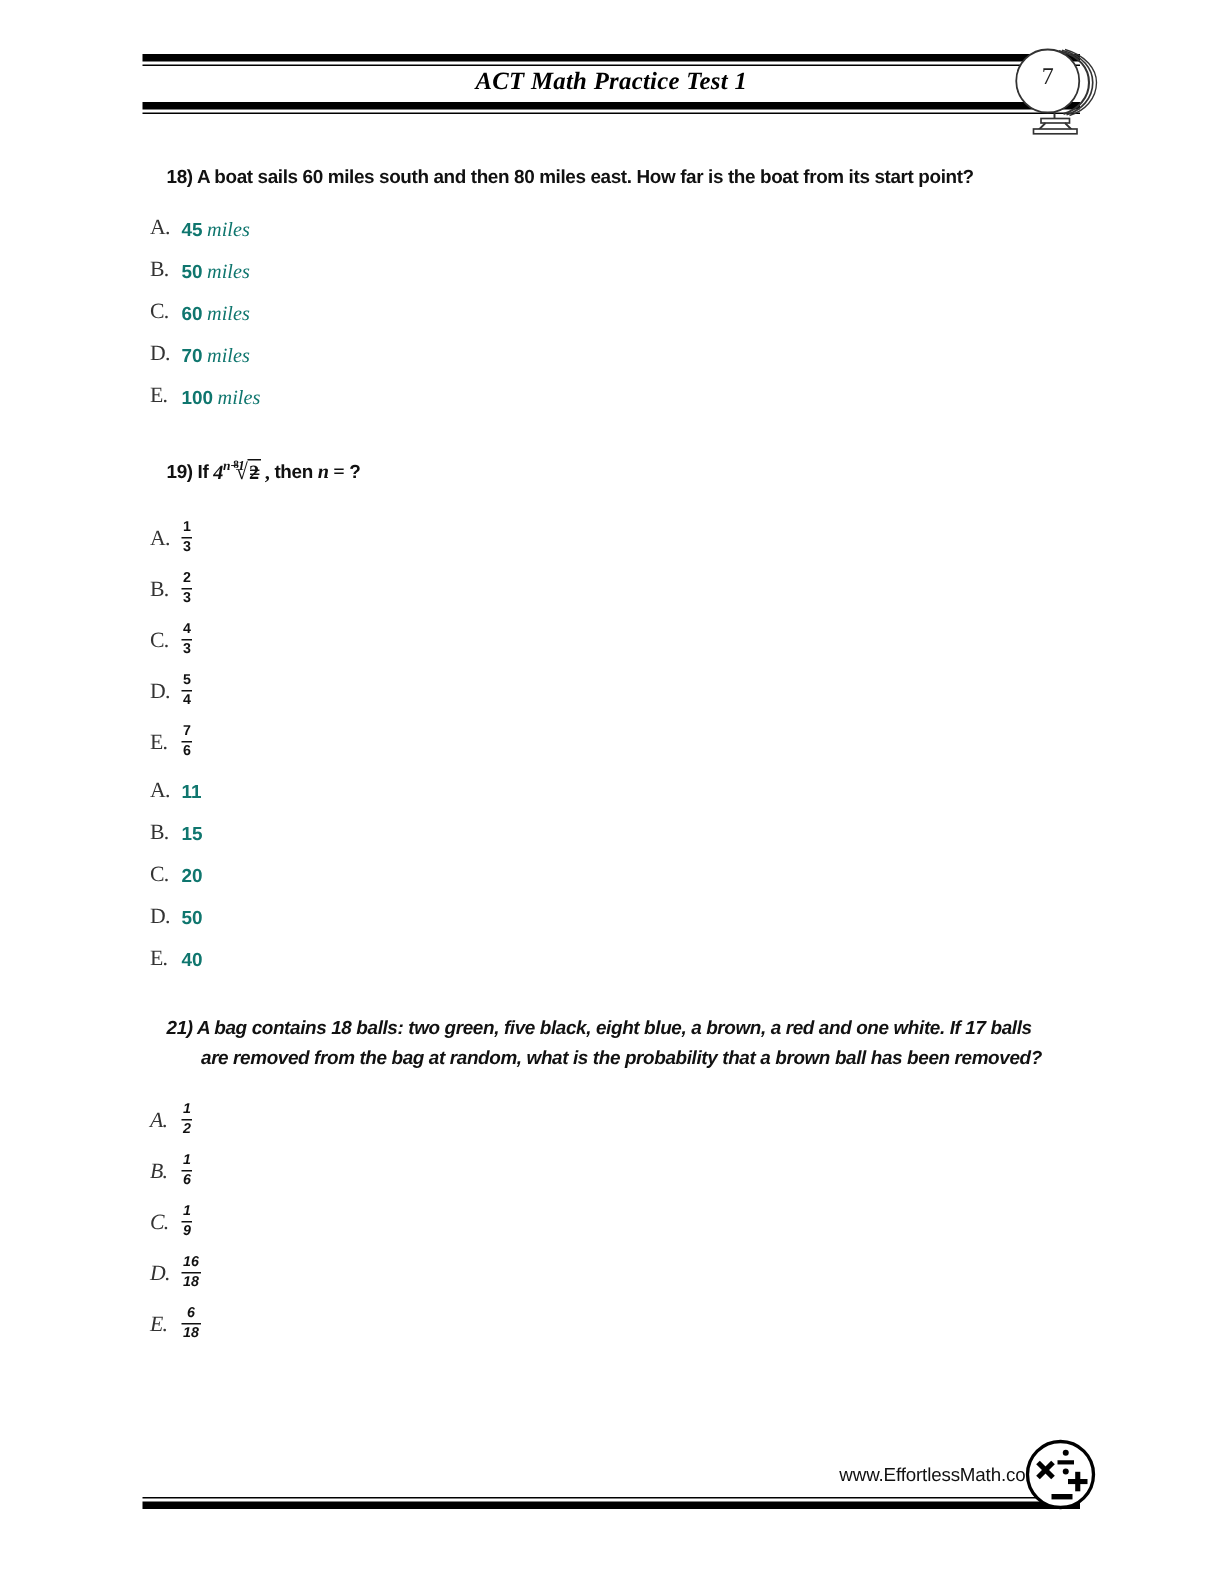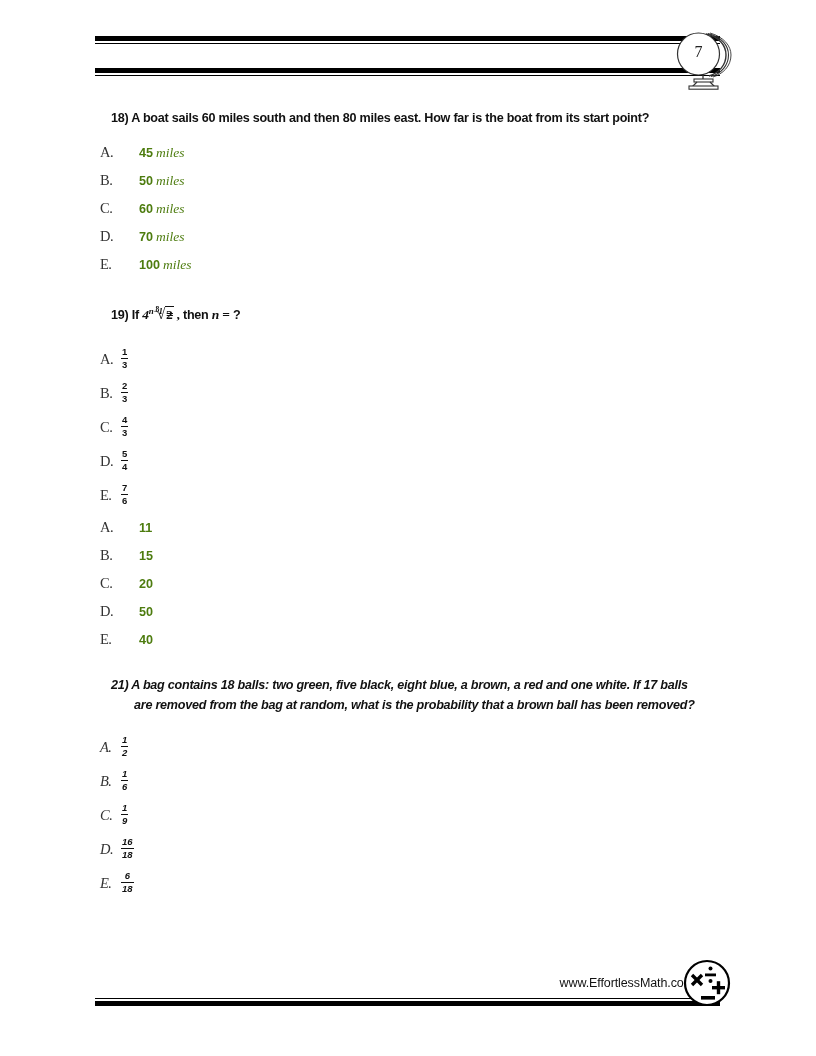--- a/index.html
+++ b/index.html
@@ -131,23 +131,22 @@
     font-size: 14.5px;
     color: #333333;
     width: 21px;
     flex: none;
     letter-spacing: -0.5px;
   }
   .choice-value {
     font-family: "Liberation Sans", sans-serif;
     font-weight: bold;
     font-size: 12.6px;
-    color: #4d7c0f;
+    color: #0f766e;
     line-height: 18px;
-    margin-left: 18px;
   }
   .unit {
     font-family: "Liberation Serif", serif;
     font-style: italic;
     font-weight: normal;
     font-size: 13.5px;
     margin-left: 3px;
   }
 
   
@@ -255,20 +254,21 @@
 </head>
 <body>
 
 <div class="page">
 
   <div class="header">
     <div class="rule-top">
       <div class="bar-thick"></div>
       <div class="bar-thin"></div>
     </div>
+    <div class="header-title">ACT Math Practice Test 1</div>
     <div class="rule-bottom">
       <div class="bar-thick"></div>
       <div class="bar-thin"></div>
     </div>
   </div>
 
   <div class="globe">
     <svg width="62" height="58" viewBox="0 0 62 58">
       <circle cx="22.5" cy="22" r="21" fill="#ffffff" stroke="#333333" stroke-width="1.2"></circle>
       <path d="M 30 2 C 44 5 50 14 50 23 C 50 33 43 41 33 44" fill="none" stroke="#333333" stroke-width="1.4"></path>

